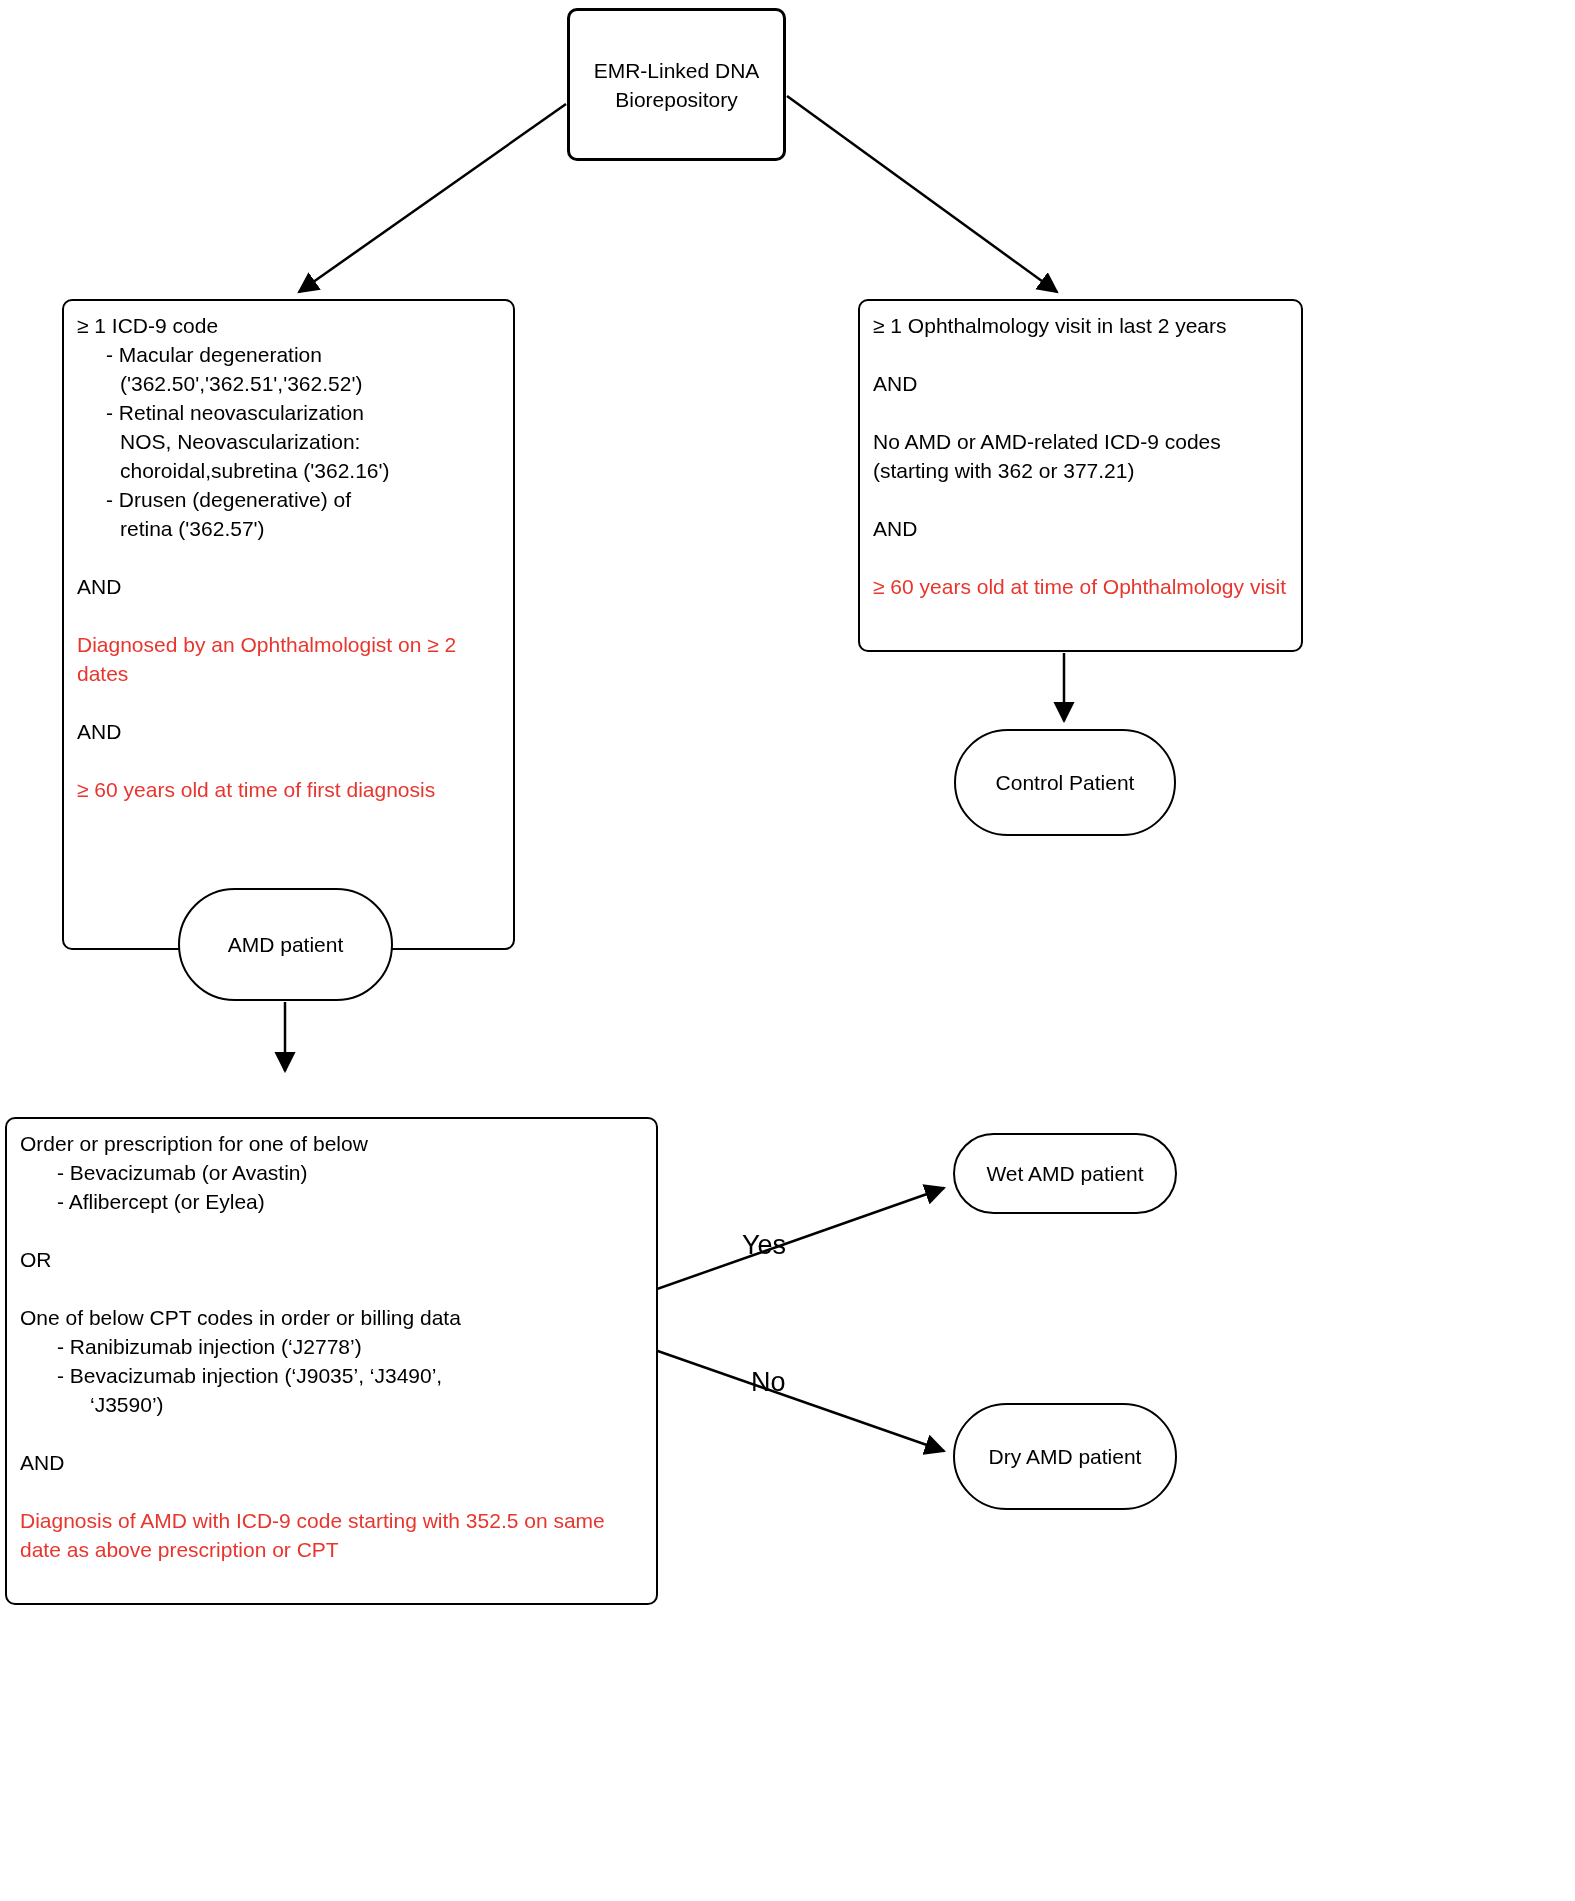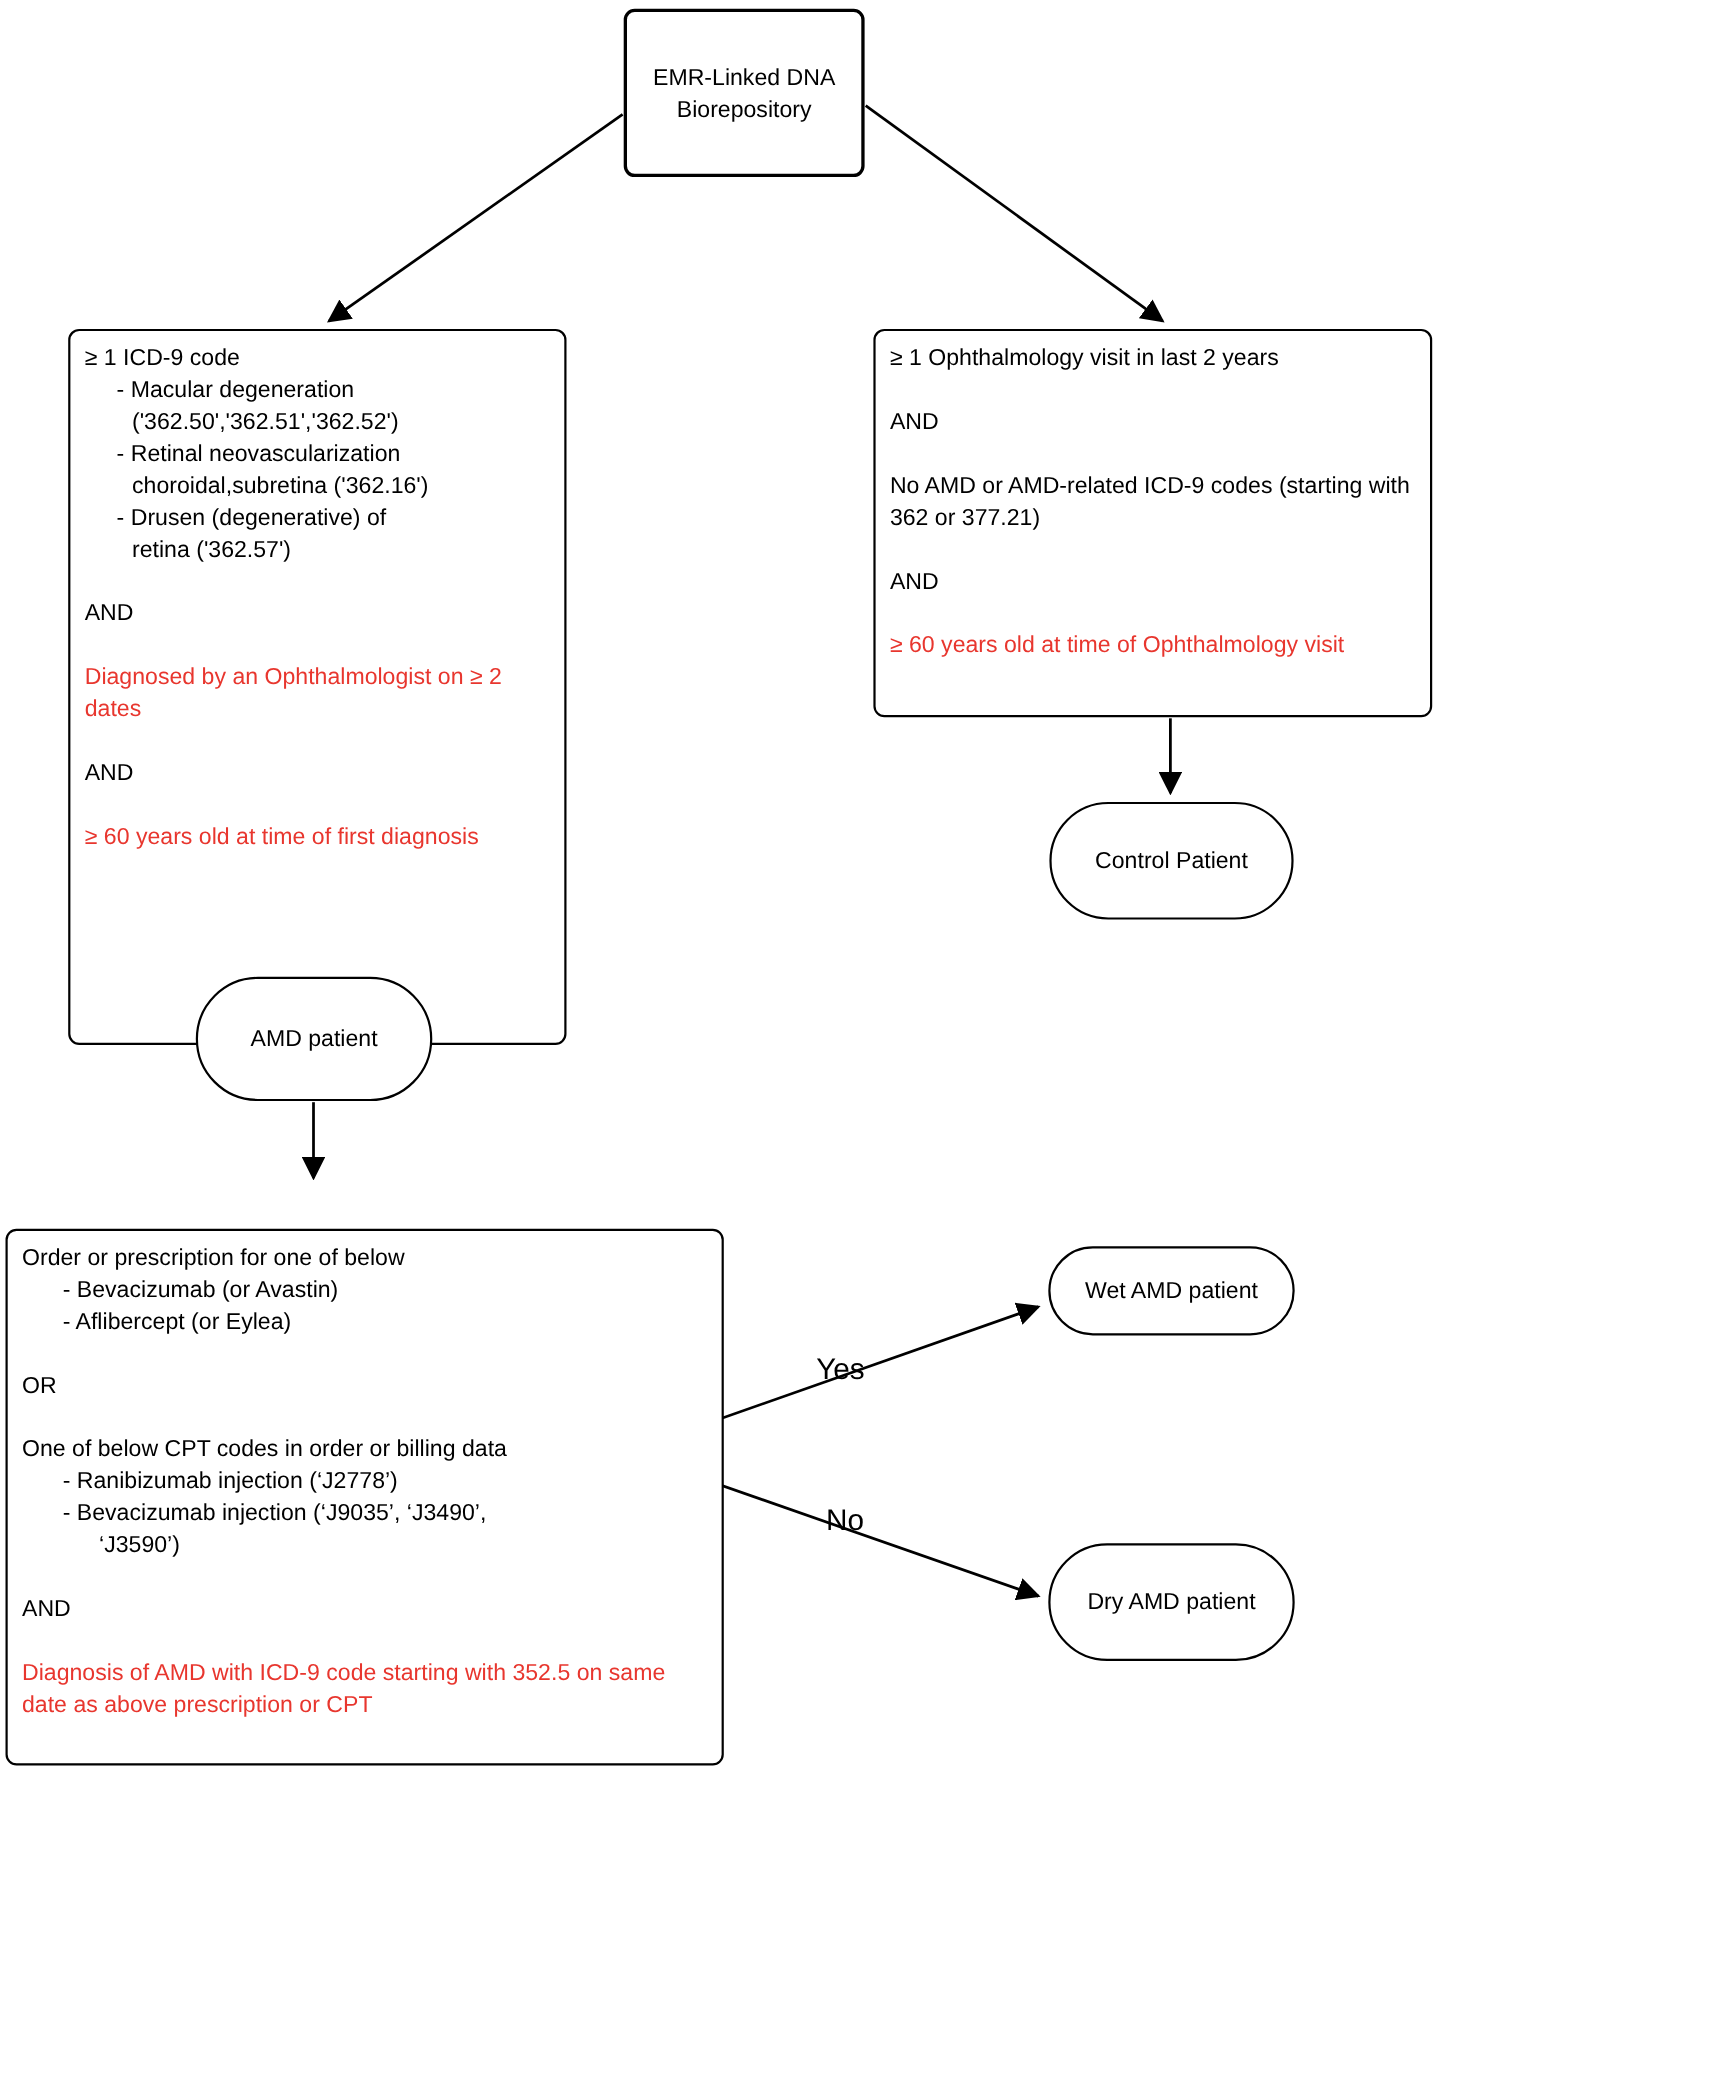--- a/index.html
+++ b/index.html
@@ -53,21 +53,21 @@
 
   
   .rx-first { padding-left: 37px; }
   .rx-cont  { padding-left: 70px; }
 
   .edge-label { position: absolute; font-size: 27px; line-height: 26px; }
 
   
   #node-root      { left: 567px;  top: 8px;    width: 219px; height: 153px; }
   #box-amd        { left: 62px;   top: 299px;  width: 453px; height: 651px; }
-  #box-control    { left: 794px;  top: 299px;  width: 508px; height: 353px; }
+  #box-control    { left: 858px;  top: 299px;  width: 445px; height: 353px; }
   #st-control     { left: 954px;  top: 729px;  width: 222px; height: 107px; }
   #st-amd         { left: 178px;  top: 888px;  width: 215px; height: 113px; }
   #box-wetdry     { left: 5px;    top: 1117px; width: 653px; height: 488px; }
   #st-wet         { left: 953px;  top: 1133px; width: 224px; height: 81px; }
   #st-dry         { left: 953px;  top: 1403px; width: 224px; height: 107px; }
   #lbl-yes        { left: 742px;  top: 1232px; }
   #lbl-no         { left: 751px;  top: 1369px; }
 </style>
 </head>
 <body>
@@ -92,20 +92,21 @@
   <div id="node-root" class="node rect root-node">
     <div>EMR-Linked DNA</div>
     <div>Biorepository</div>
   </div>
 
   <div id="box-amd" class="node rect crit">
     <div>≥ 1 ICD-9 code</div>
     <div class="hang-first">- Macular degeneration</div>
     <div class="hang-cont">('362.50','362.51','362.52')</div>
     <div class="hang-first">- Retinal neovascularization</div>
+    <div class="hang-cont">NOS, Neovascularization:</div>
     <div class="hang-cont">choroidal,subretina ('362.16')</div>
     <div class="hang-first">- Drusen (degenerative) of</div>
     <div class="hang-cont">retina ('362.57')</div>
     <div class="bold gap">AND</div>
     <div class="red gap">Diagnosed by an Ophthalmologist on ≥ 2 dates</div>
     <div class="bold gap">AND</div>
     <div class="red gap">≥ 60 years old at time of first diagnosis</div>
   </div>
 
   <div id="box-control" class="node rect crit">

